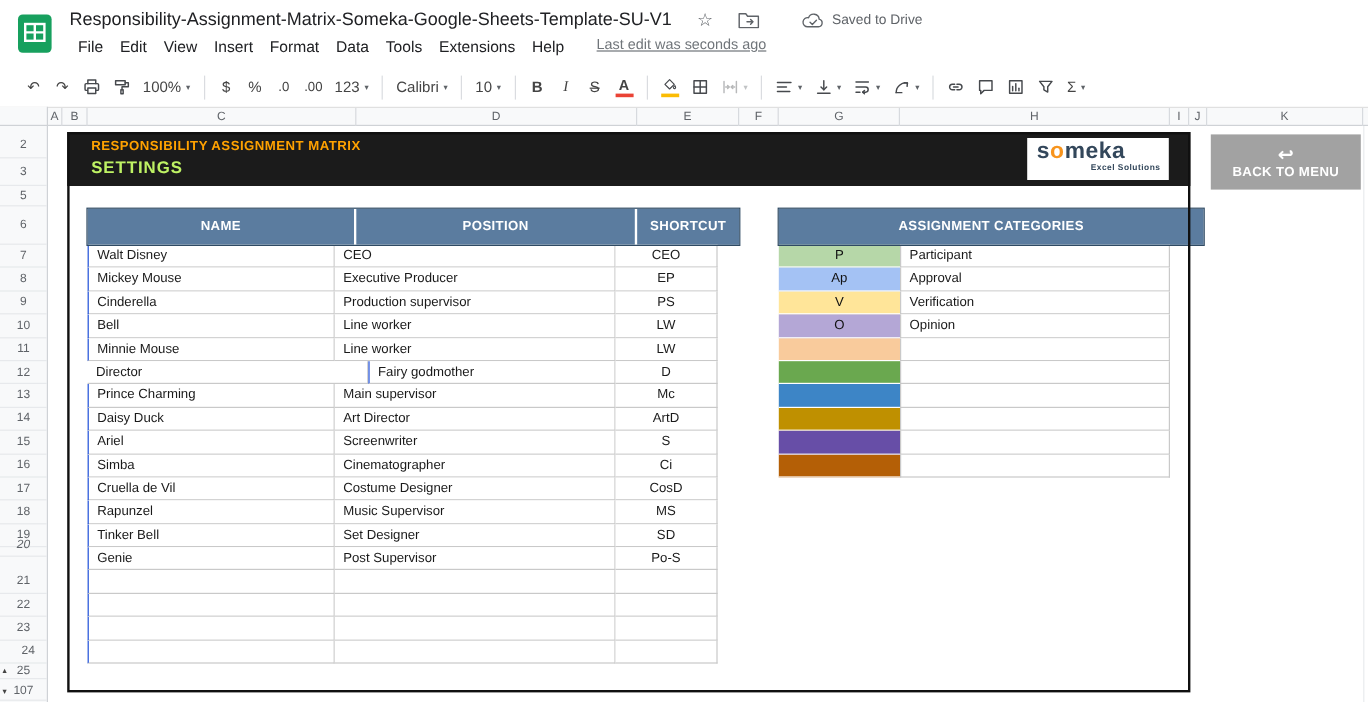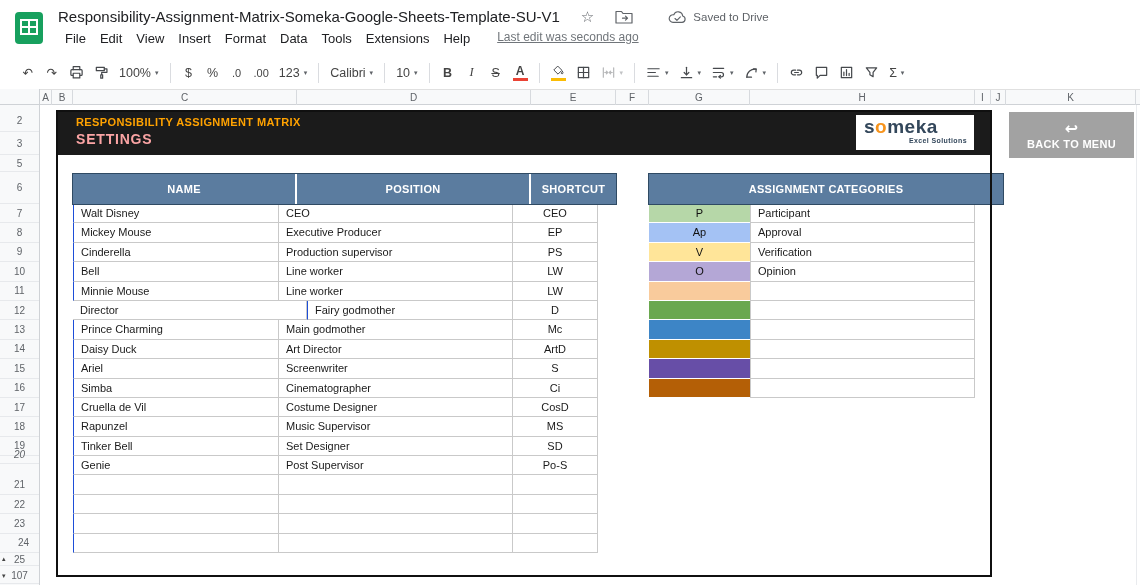--- a/index.html
+++ b/index.html
@@ -45,21 +45,21 @@
   .corner{position:absolute;top:89px;left:0;width:40px;height:16px;background:#f8f9fa;border-right:1px solid #cfd2d6;border-bottom:1px solid #cfd2d6;z-index:3}
   .rowheaders{position:absolute;top:105px;left:0;width:40px;bottom:0;background:#f8f9fa;border-right:1px solid #cfd2d6;z-index:3}
   .rowh{position:absolute;left:0;width:39px;color:#5f6368;font-size:10px;display:flex;align-items:center;justify-content:center;border-bottom:1px solid #e7e9ec;cursor:pointer}
   .harrow{position:absolute;left:2px;top:50%;transform:translateY(-50%);font-family:"DejaVu Sans",sans-serif;font-size:7px;color:#444}
   .vline{position:absolute;left:1136px;top:105px;bottom:0;width:1px;background:#e9ebee}
 
   
   .content-outline{position:absolute;left:56px;top:110px;width:936px;height:467px;border:2px solid #101010;pointer-events:none;z-index:6}
   .banner{position:absolute;left:56px;top:110px;width:936px;height:45px;background:var(--banner-bg);z-index:1;padding:6px 0 0 20px}
   .banner-title{color:var(--banner-title-color);font-size:11px;font-weight:700;letter-spacing:.4px}
-  .banner-sub{color:#fca5a5;font-size:14px;font-weight:700;letter-spacing:.8px;margin-top:3px}
+  .banner-sub{color:#bef264;font-size:14px;font-weight:700;letter-spacing:.8px;margin-top:3px}
   .someka{position:absolute;right:18px;top:5px;width:118px;height:35px;background:#fff;padding:1px 7px 0 8px}
   .someka-brand{font-size:19px;font-weight:700;color:var(--logo-navy);line-height:21px;letter-spacing:.5px}
   .someka-brand .o{color:var(--logo-orange)}
   .someka-tag{font-size:7px;font-weight:700;color:var(--logo-navy);text-align:right;letter-spacing:.4px}
   .backbtn{position:absolute;left:1009px;top:112px;width:125px;height:46px;background:var(--back-btn-bg);color:#fff;display:flex;flex-direction:column;align-items:center;justify-content:center;cursor:pointer;z-index:2}
   .back-arrow{font-family:"DejaVu Sans",sans-serif;font-size:16px;font-weight:700;line-height:15px}
   .back-label{font-size:11px;font-weight:700;letter-spacing:.3px;margin-top:2px}
 
   .ptable{position:absolute;left:73px;top:174px;z-index:2}
   .phead{display:flex;outline:1px solid #2f4a63}
@@ -400,21 +400,21 @@
           <div class="pcell pc1">Line worker</div>
           <div class="pcell pc2">LW</div>
         </div>
         <div class="prow">
           <div class="pcell pc1">Director</div>
           <div class="pcell pc0">Fairy godmother</div>
           <div class="pcell pc2">D</div>
         </div>
         <div class="prow">
           <div class="pcell pc0">Prince Charming</div>
-          <div class="pcell pc1">Main godmother</div>
+          <div class="pcell pc1">Main supervisor</div>
           <div class="pcell pc2">Mc</div>
         </div>
         <div class="prow">
           <div class="pcell pc0">Daisy Duck</div>
           <div class="pcell pc1">Art Director</div>
           <div class="pcell pc2">ArtD</div>
         </div>
         <div class="prow">
           <div class="pcell pc0">Ariel</div>
           <div class="pcell pc1">Screenwriter</div>

